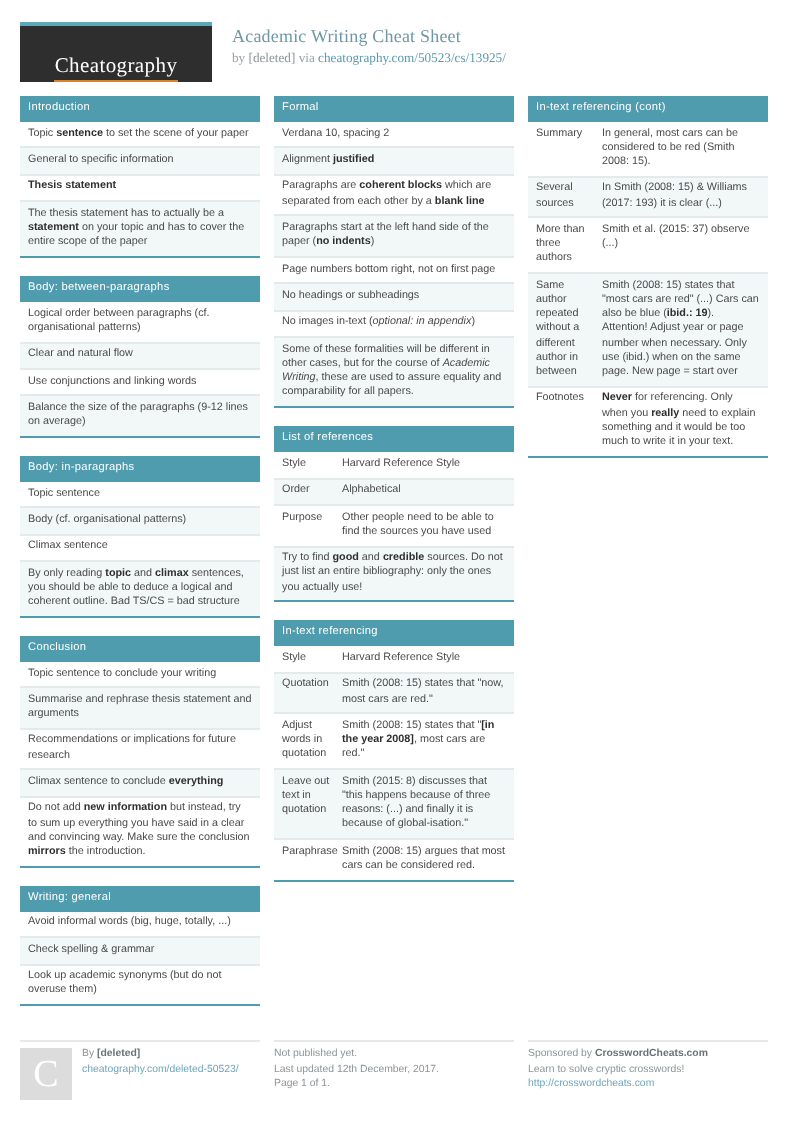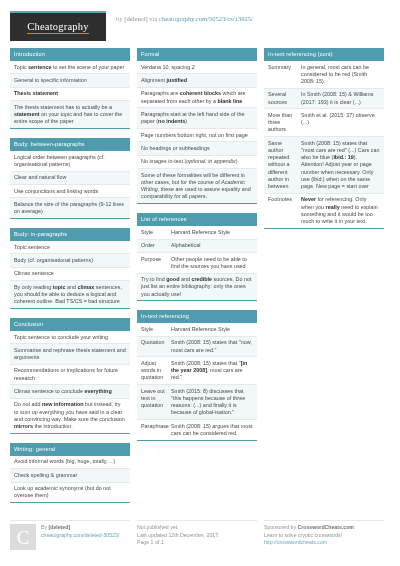--- a/index.html
+++ b/index.html
@@ -11,21 +11,21 @@
     color:#3a3a3a;
     overflow:hidden;
   }
   .page { width:400px; height:566px; position:relative; padding:0 10px; }
 
   
   .header { display:flex; align-items:flex-start; padding:11px 0 7px 0; }
   .logo-box {
     width:96px; height:30px; background:#2e2e2e;
     border-top:2px solid #5aa9bb;
-    display:flex; align-items:center; justify-content:center;
+    display:flex; align-items:flex-end; justify-content:center;
     margin-right:10px; flex:0 0 auto;
   }
   .logo-text {
     color:#ffffff; font-family:"Liberation Serif", serif;
     font-size:10.5px; letter-spacing:.2px;
     border-bottom:1.6px solid #d9822b; padding-bottom:1px;
   }
   .head-text { padding-top:2px; }
   .sheet-title {
     font-family:"Liberation Serif", serif;
@@ -85,20 +85,21 @@
 </head>
 <body>
 
 <div class="page">
 
   <div class="header">
     <div class="logo-box">
       <span class="logo-text">Cheatography</span>
     </div>
     <div class="head-text">
+      <div class="sheet-title">Academic Writing Cheat Sheet</div>
       <div class="sheet-sub">
         <span>by </span><span class="byline-name">[deleted]</span><span> via </span><a href="#">cheatography.com/50523/cs/13925/</a>
       </div>
     </div>
   </div>
 
   <div class="columns">
     <div class="col col1">
         <div class="card">
           <div class="card-head">Introduction</div>

